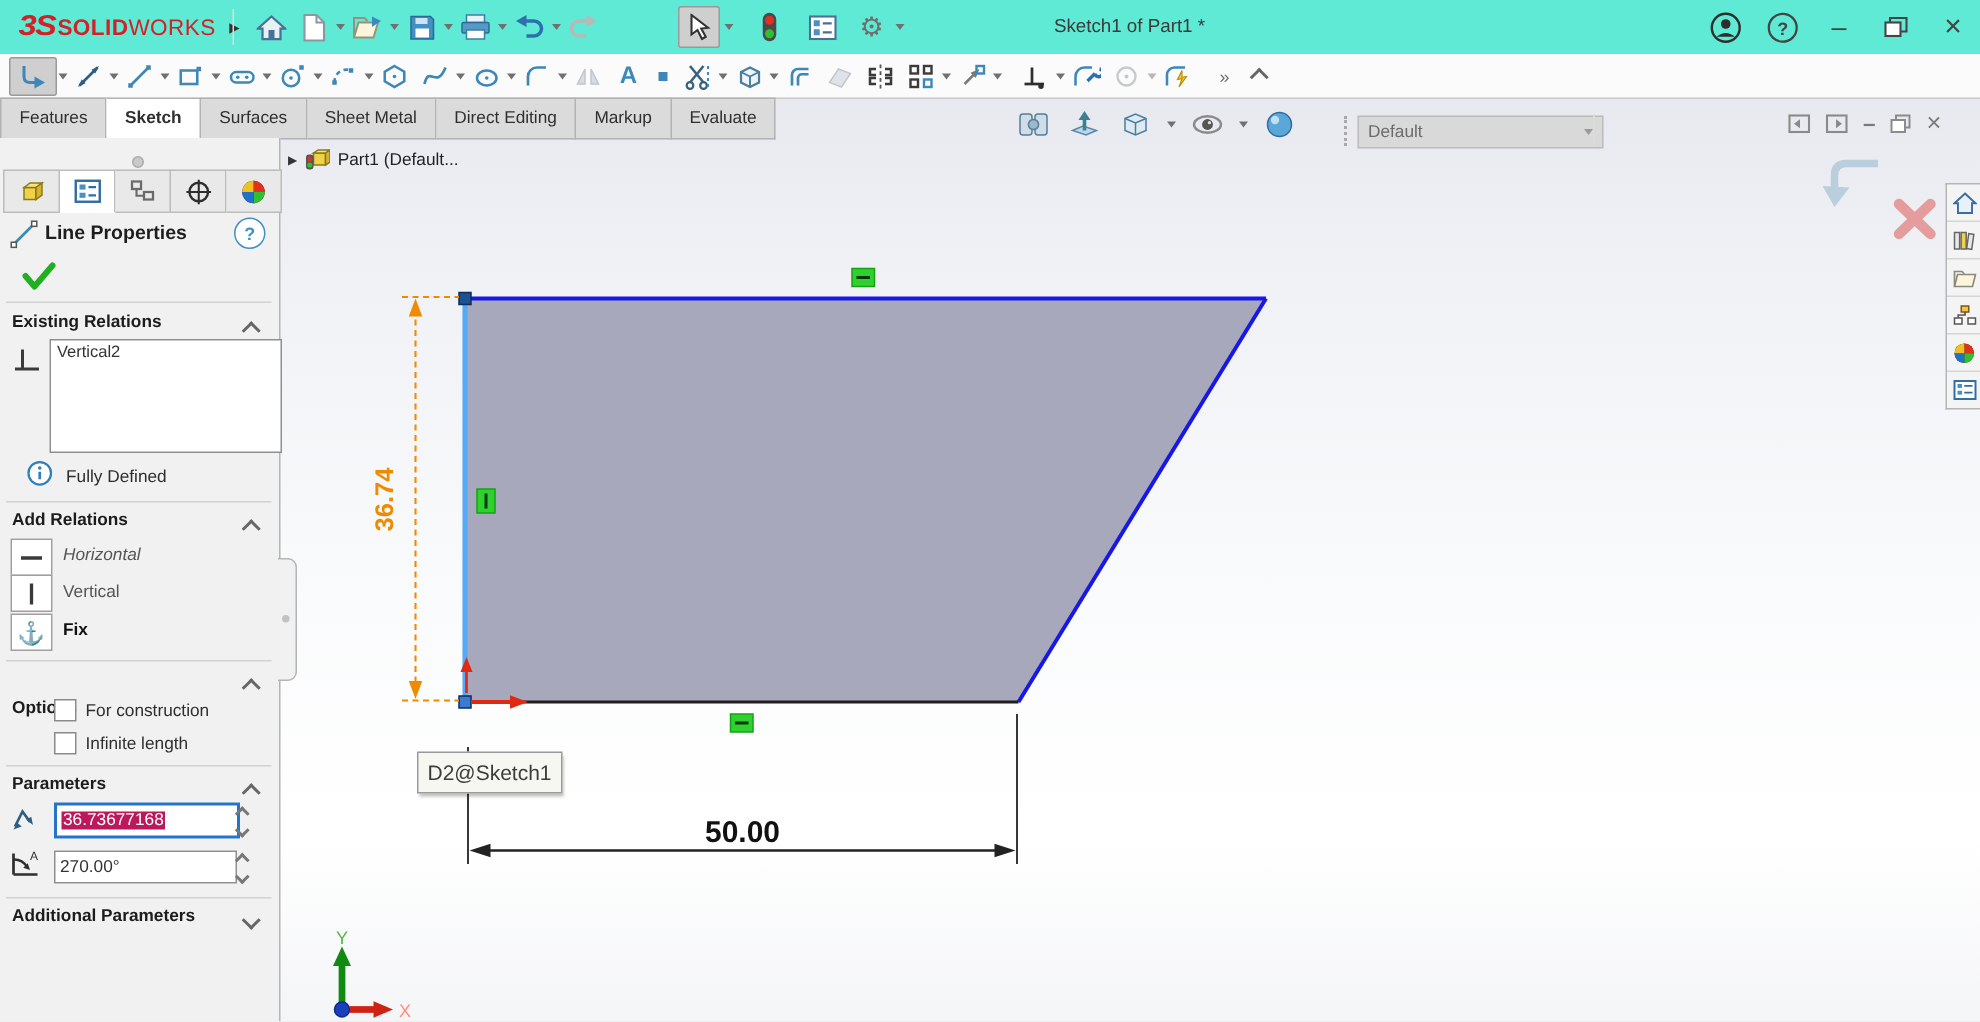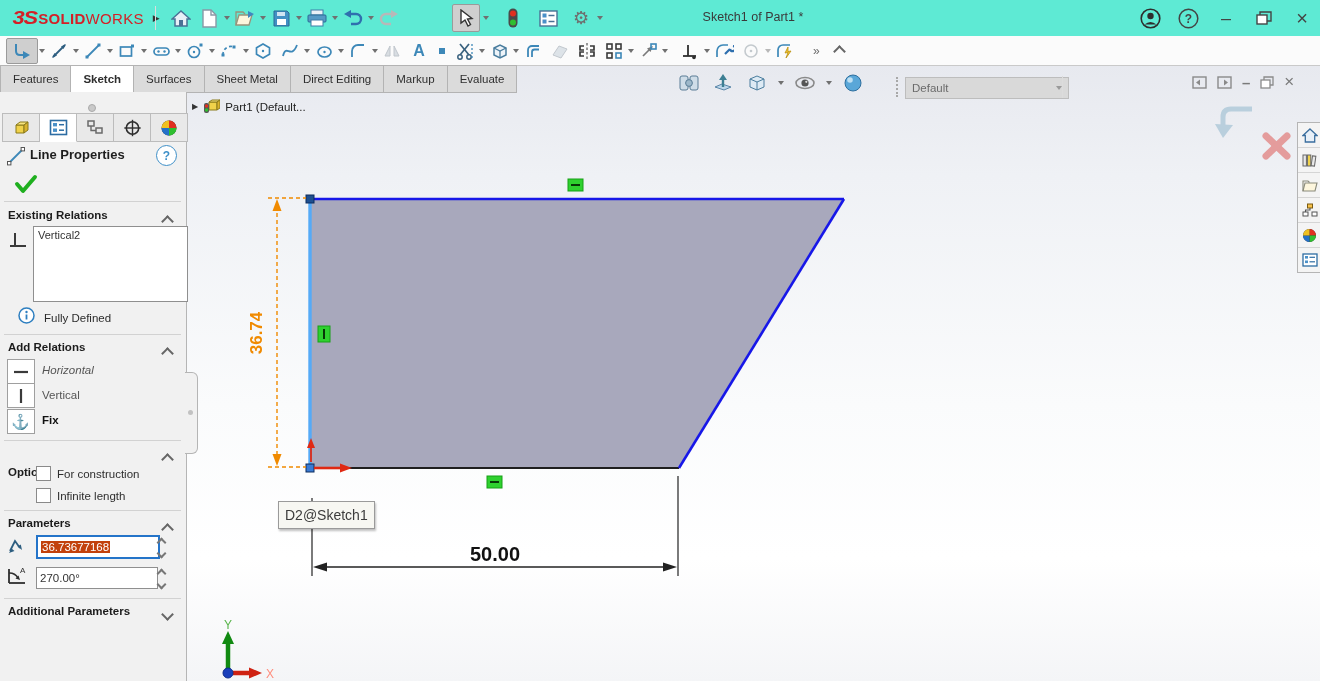--- a/index.html
+++ b/index.html
@@ -54,21 +54,21 @@
   .listbox{left:33px;top:226px;width:145px;height:70px;background:#fff;border:1px solid #8f8f8f;font-size:11px;color:#333;padding:2px 4px;}
   .inforow{left:18px;top:307px;display:flex;align-items:flex-end;gap:9px;font-size:11.5px;color:#2c2c2c;}
   .relbtn{left:7px;width:26px;height:23px;background:#fff;border:1px solid #9f9f9f;display:flex;align-items:center;justify-content:center;}
   .rellabel{left:42px;font-size:11.5px;color:#555;}
   .rellabel.hot{font-weight:bold;color:#111;}
   .cbrow{left:36px;display:flex;align-items:center;gap:6px;font-size:11.5px;color:#2e2e2e;}
   .cb{width:13px;height:13px;border:1px solid #8a8a8a;background:#fff;}
   .pfield{left:36px;width:114px;height:20px;background:#fff;display:flex;align-items:center;padding:0 3px;font-size:11.5px;color:#333;}
   .pfield.focus{border:2px solid #2474c9;height:20px;}
   .pfield.plain{border:1px solid #8f8f8f;}
-  .seltext{background:#c2410c;color:#fff;padding:0 1px;}
+  .seltext{background:#be185d;color:#fff;padding:0 1px;}
   .spin{left:155px;width:12px;display:flex;flex-direction:column;gap:4px;align-items:center;}
   .spin .chev{width:5px;height:5px;border-color:#777;}
   .flyout{left:185px;top:372px;width:12px;height:80px;background:#f1f1f1;border:1px solid #b5b5b5;border-left:none;border-radius:0 6px 6px 0;}
   .flyout .dot{position:absolute;left:3px;top:37px;width:5px;height:5px;border-radius:50%;background:#c2c2c2;}
   
   .taskpane{left:1297px;top:122px;width:23px;height:149px;background:#f4f4f4;border:1px solid #b5b5b5;border-right:none;display:flex;flex-direction:column;}
   .tp{flex:1;display:flex;align-items:center;justify-content:center;border-bottom:1px solid #d5d5d5;}
   .tp:last-child{border-bottom:none;}
   
   .docctl{display:flex;align-items:center;gap:10px;left:1192px;top:72px;color:#7a7a7a;}

